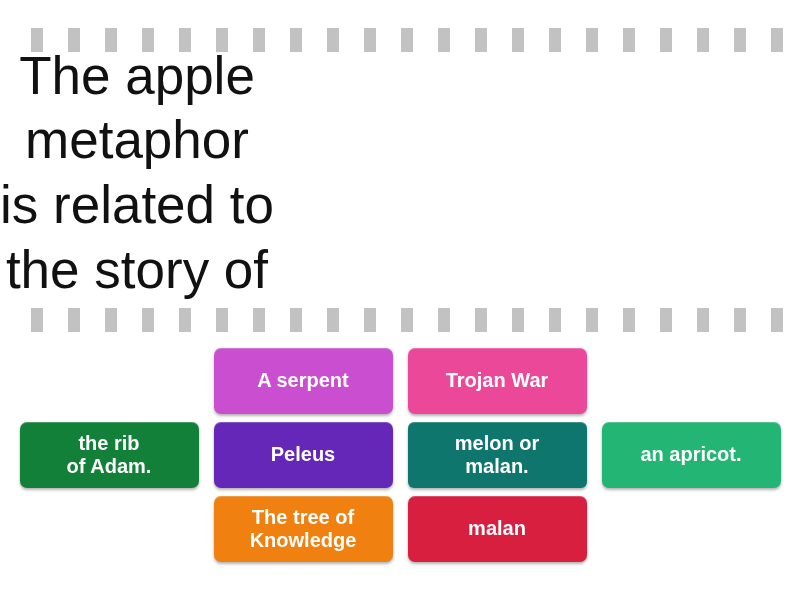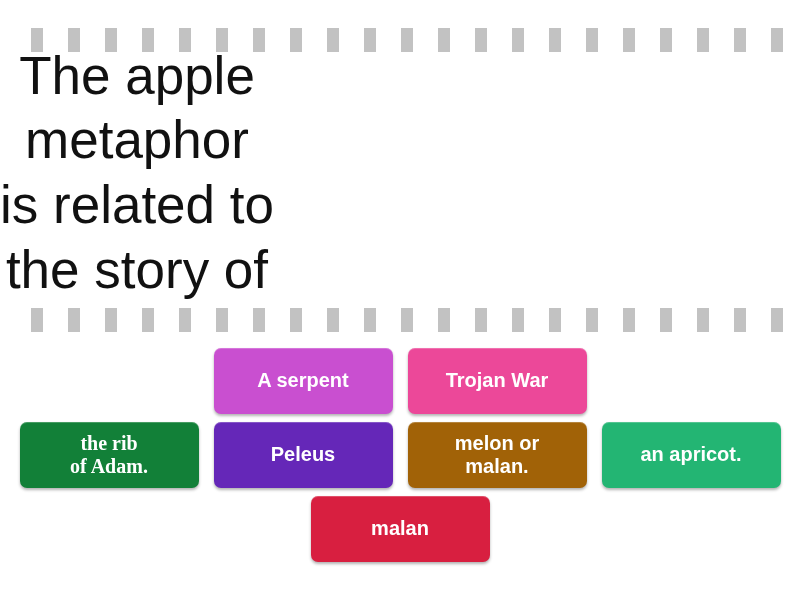--- a/index.html
+++ b/index.html
@@ -162,25 +162,27 @@
       <div class="dash" style="background: rgb(194, 194, 194);"></div>
       <div class="dash" style="background: rgb(194, 194, 194);"></div>
     </div>
 
   <div id="answers-area">
       <div class="answer-row">
         <div class="tile" style="background: rgb(201, 79, 208);">A serpent</div>
         <div class="tile" style="background: #ec4899;">Trojan War</div>
       </div>
       <div class="answer-row">
-        <div class="tile" style="background: rgb(18, 128, 56); font-family: Liberation Serif, serif;">the rib
+        <div class="tile" style="background: rgb(18, 128, 56);">the rib
 of Adam.</div>
         <div class="tile" style="background: rgb(101, 39, 184);">Peleus</div>
-        <div class="tile" style="background: #a16207;">melon or
+        <div class="tile" style="background: #0f766e; border-radius: 6px;">melon or
 malan.</div>
         <div class="tile" style="background: rgb(35, 181, 115);">an apricot.</div>
       </div>
       <div class="answer-row">
+        <div class="tile" style="background: rgb(240, 128, 16);">The tree of
+Knowledge</div>
         <div class="tile" style="background: rgb(216, 31, 64);">malan</div>
       </div>
     </div>
 
 </div>
 
 </body></html>

